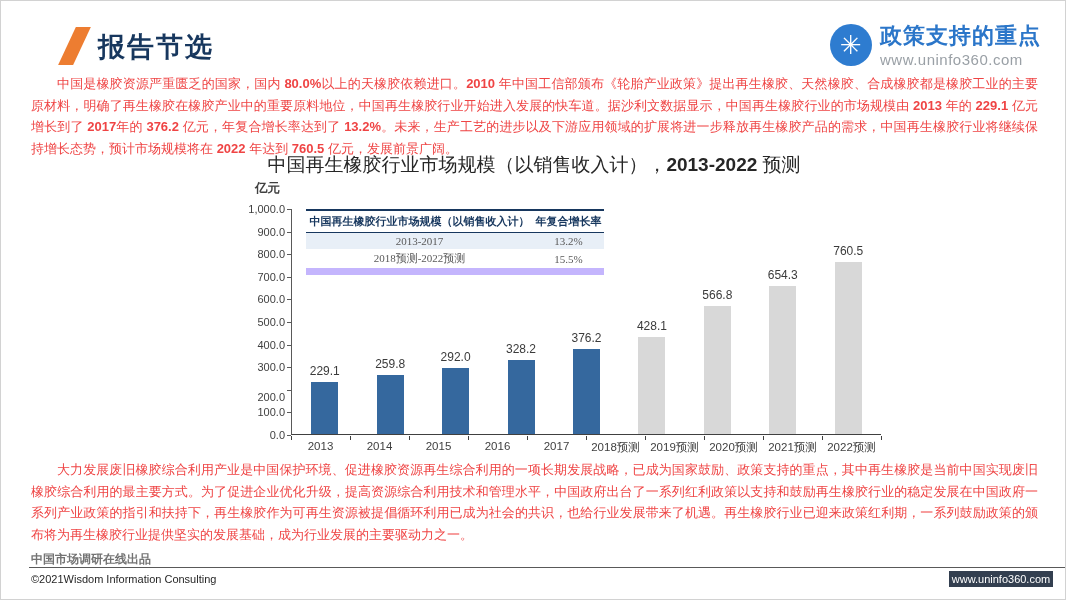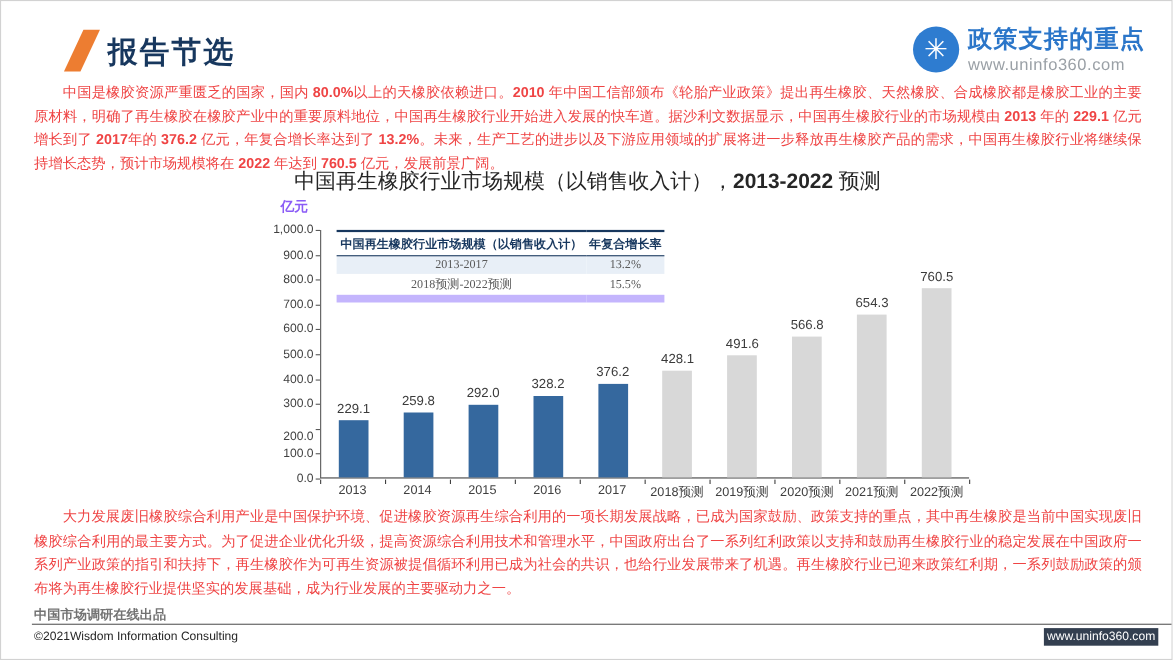--- a/index.html
+++ b/index.html
@@ -35,21 +35,21 @@
   }
   .para b { font-weight:bold; }
   #intro-para { top:72px; }
   #outro-para { top:458px; }
   
   .chart-title {
     position:absolute; left:0; top:151px; width:1066px; text-align:center;
     font-size:19px; color:#262626;
   }
   .chart { position:absolute; left:240px; top:176px; width:660px; height:290px; }
-  .unit-label { position:absolute; left:14px; top:3px; font-size:12.5px; font-weight:bold; color:#8b5cf6; }
+  .unit-label { position:absolute; left:14px; top:3px; font-size:12.5px; font-weight:bold; color:#404040; }
   .plot {
     position:absolute; left:50px; top:32px; width:590px; height:226px;
     border-left:1px solid #595959; border-bottom:1px solid #404040;
   }
   .ylabel { position:absolute; width:44px; text-align:right; font-size:11px; color:#3f3f3f; }
   .ytick  { position:absolute; left:46px; width:4px; height:1px; background:#595959; }
   .bars-row {
     position:absolute; left:0; top:0; width:100%; height:100%;
     display:flex; align-items:flex-end;
   }
@@ -146,24 +146,20 @@
             <div class="bar-value">328.2</div>
             <div class="bar" style="height: 74.1732px; background: rgb(53, 104, 158);"></div>
           </div>
           <div class="bar-slot">
             <div class="bar-value">376.2</div>
             <div class="bar" style="height: 85.0212px; background: rgb(53, 104, 158);"></div>
           </div>
           <div class="bar-slot">
             <div class="bar-value">428.1</div>
             <div class="bar" style="height: 96.7506px; background: rgb(216, 216, 216);"></div>
-          </div>
-          <div class="bar-slot">
-            <div class="bar-value">491.6</div>
-            <div class="bar" style="height: 111.102px; background: rgb(216, 216, 216);"></div>
           </div>
           <div class="bar-slot">
             <div class="bar-value">566.8</div>
             <div class="bar" style="height: 128.097px; background: rgb(216, 216, 216);"></div>
           </div>
           <div class="bar-slot">
             <div class="bar-value">654.3</div>
             <div class="bar" style="height: 147.872px; background: rgb(216, 216, 216);"></div>
           </div>
           <div class="bar-slot">

